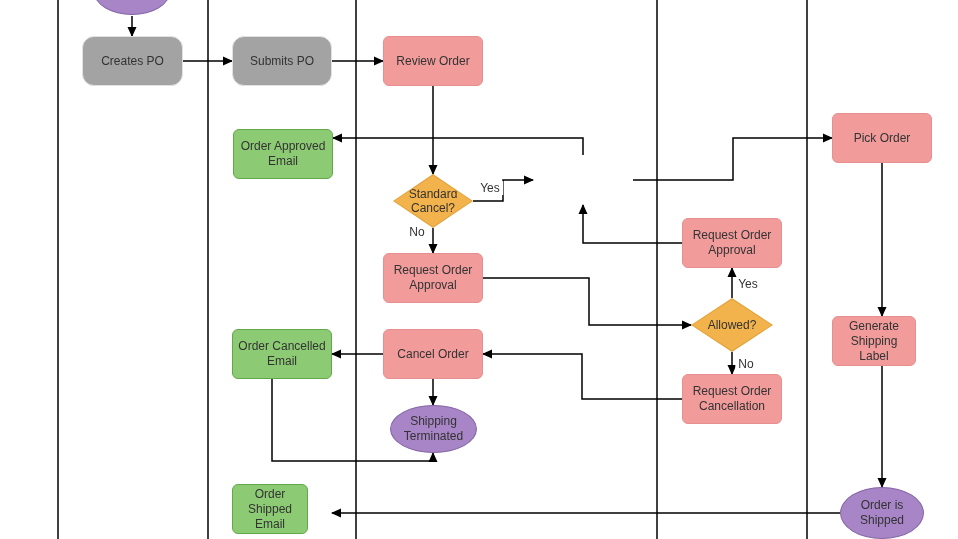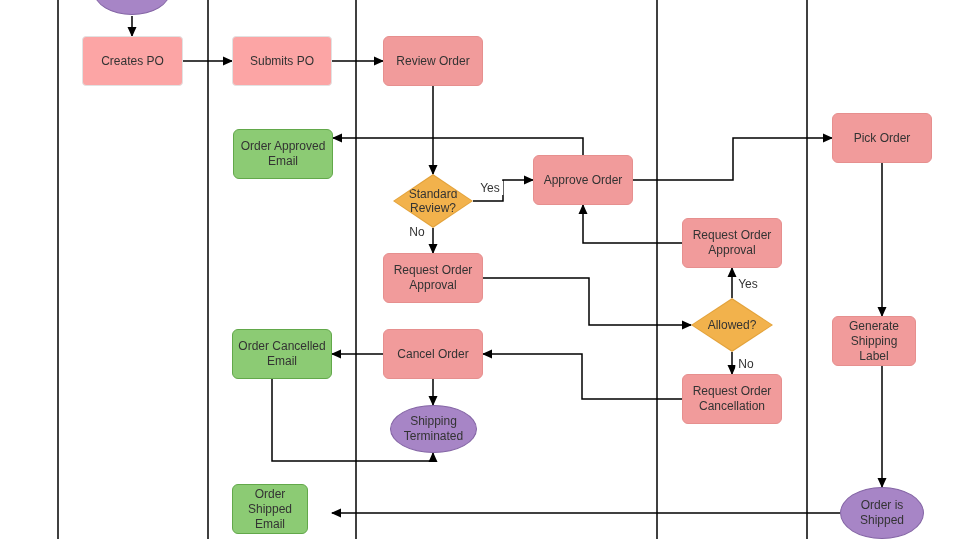--- a/index.html
+++ b/index.html
@@ -7,21 +7,21 @@
     position:relative;width:958px;height:539px;background:#ffffff;
     overflow:hidden;font-family:"Liberation Sans",sans-serif;color:#333;
   }
   .edges{position:absolute;left:0;top:0;width:958px;height:539px;}
   .node{
     position:absolute;display:flex;align-items:center;justify-content:center;
     text-align:center;font-size:12px;line-height:1.25;box-sizing:border-box;
     padding:2px 5px;
   }
   .task{background:#F19B9B;border:1px solid #E68F8E;border-radius:6px;}
-  .manual{background:#fca5a5;border:1px solid #E2E2E2;border-radius:4px;align-items:center;}
+  .manual{background:#a3a3a3;border:1px solid #E2E2E2;border-radius:12px;align-items:center;}
   .email{background:#8CCB74;border:1px solid #62A84A;border-radius:6px;}
   .terminator{background:#A785C6;border:1px solid #8465A5;border-radius:50%;}
   .decision{
     position:absolute;background:#E3A33C;
     clip-path:polygon(50% 0,100% 50%,50% 100%,0 50%);
   }
   .decision-inner{
     position:absolute;inset:1.5px;background:#F2B24C;
     clip-path:polygon(50% 0,100% 50%,50% 100%,0 50%);
     display:flex;align-items:center;justify-content:center;
@@ -90,27 +90,24 @@
   <div class="node task" style="left:383px;top:36px;width:100px;height:50px;">
     <span>Review Order</span>
   </div>
 
   <div class="node email" style="left:233px;top:129px;width:100px;height:50px;">
     <span>Order Approved Email</span>
   </div>
 
   <div class="decision" style="left:393px;top:174px;width:80px;height:54px;">
     <div class="decision-inner">
-      <span>Standard Review?</span>
+      <span>Standard Cancel?</span>
     </div>
   </div>
 
-  <div class="node task" style="left:533px;top:155px;width:100px;height:50px;">
-    <span>Approve Order</span>
-  </div>
 
   <div class="node task" style="left:832px;top:113px;width:100px;height:50px;">
     <span>Pick Order</span>
   </div>
 
   <div class="node task" style="left:682px;top:218px;width:100px;height:50px;">
     <span>Request Order Approval</span>
   </div>
 
   <div class="decision" style="left:691px;top:298px;width:82px;height:54px;">

